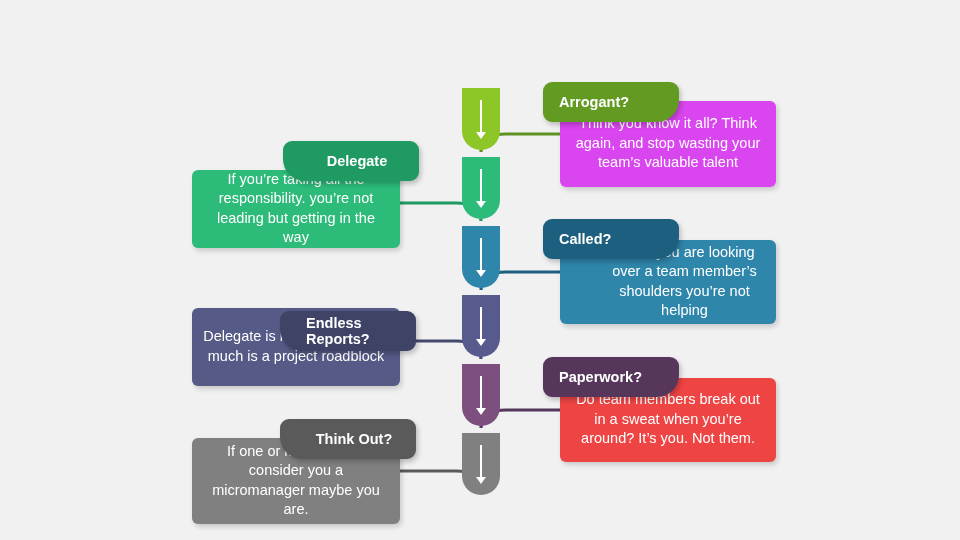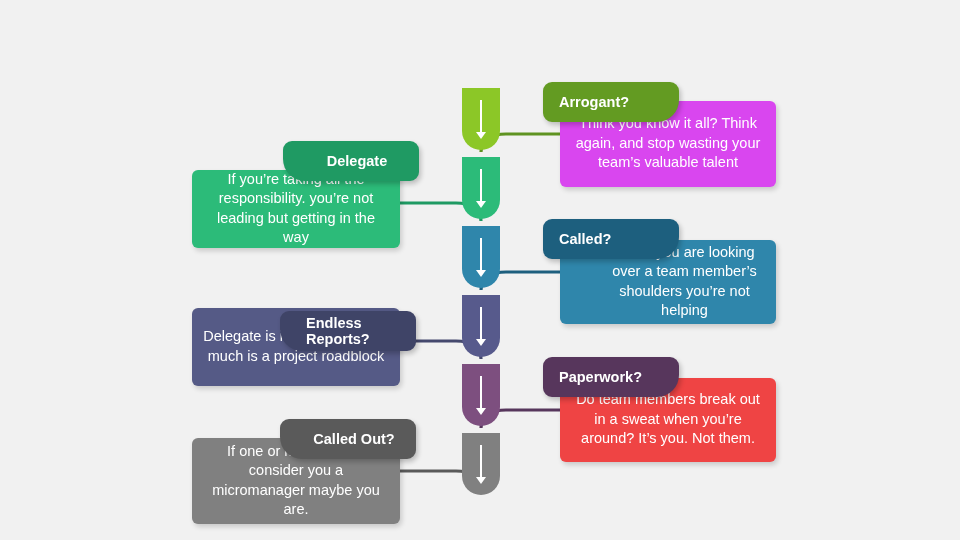--- a/index.html
+++ b/index.html
@@ -171,21 +171,21 @@
     <div class="card-tab" style="left: 280px; top: 279px; width: 136px; background: rgb(63, 68, 103); margin-top: 32px;">
       <span>Endless Reports?</span>
     </div>
   </div>
 
   <div class="card left" id="card-called-out">
     <div class="card-body" style="left: 192px; top: 438px; width: 208px; height: 86px; background: rgb(128, 128, 128);">
       <span class="card-body-text">If one or more people consider you a micromanager maybe you are.</span>
     </div>
     <div class="card-tab" style="left: 280px; top: 419px; width: 136px; background: rgb(90, 90, 90);">
-      <span>Called Out?</span>
+      <span>Think Out?</span>
     </div>
   </div>
 
   <div class="card right" id="card-arrogant">
     <div class="card-body" style="left: 560px; top: 101px; width: 216px; height: 86px; background: #d946ef;">
       <span class="card-body-text">Think you know it all? Think again, and stop wasting your team’s valuable talent</span>
     </div>
     <div class="card-tab" style="left: 543px; top: 82px; width: 136px; background: rgb(99, 155, 34);">
       <span>Arrogant?</span>
     </div>

